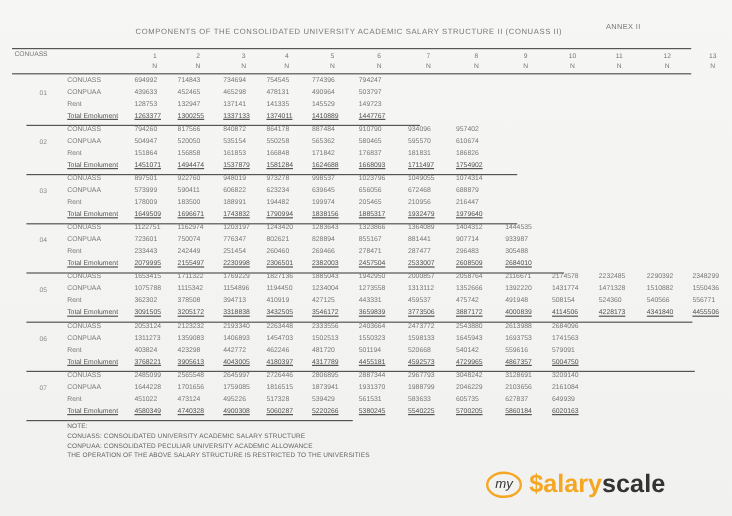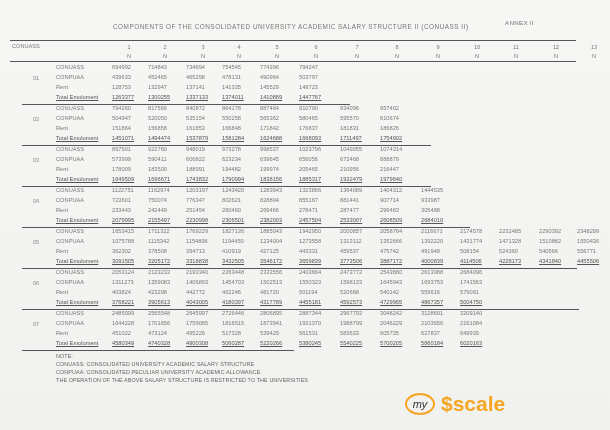--- a/index.html
+++ b/index.html
@@ -379,15 +379,16 @@
       <div class="note" style="top: 353px;">NOTE:</div>
       <div class="note" style="top: 361px;">CONUASS:  CONSOLIDATED UNIVERSITY ACADEMIC SALARY STRUCTURE</div>
       <div class="note" style="top: 369px;">CONPUAA:  CONSOLIDATED PECULIAR UNIVERSITY ACADEMIC ALLOWANCE</div>
       <div class="note" style="top: 377px;">THE OPERATION OF THE ABOVE SALARY STRUCTURE IS RESTRICTED TO THE UNIVERSITIES</div>
     </div>
 
   <div class="logo">
     <div class="my">
         <span>my</span>
       </div>
-    <span class="salary">$scale</span>
+    <span class="salary">$alary</span>
+      <span class="scale">scale</span>
   </div>
 </div>
 
 </body></html>

